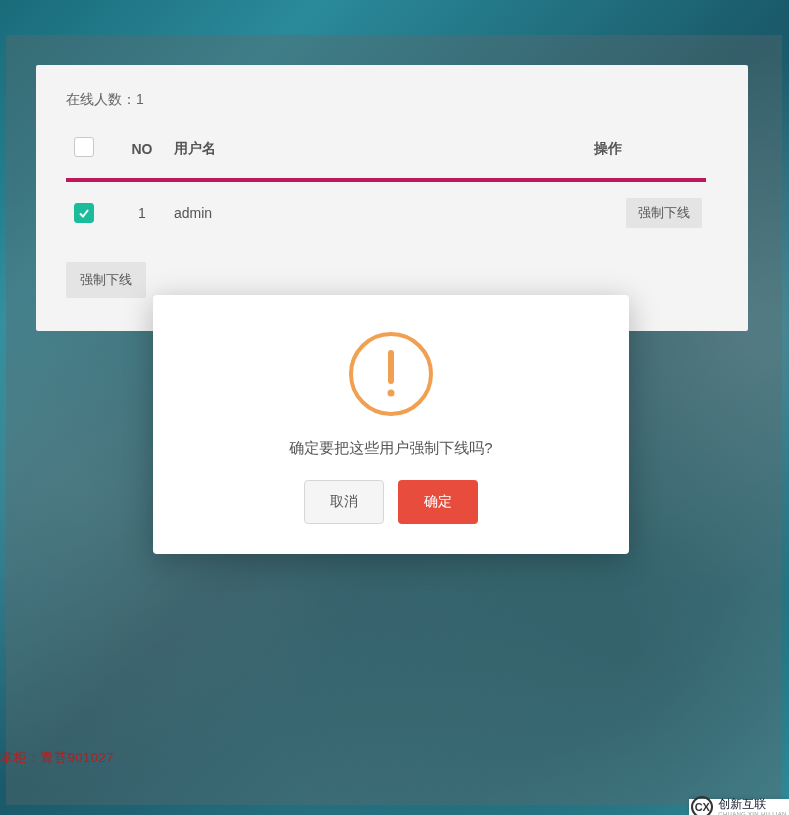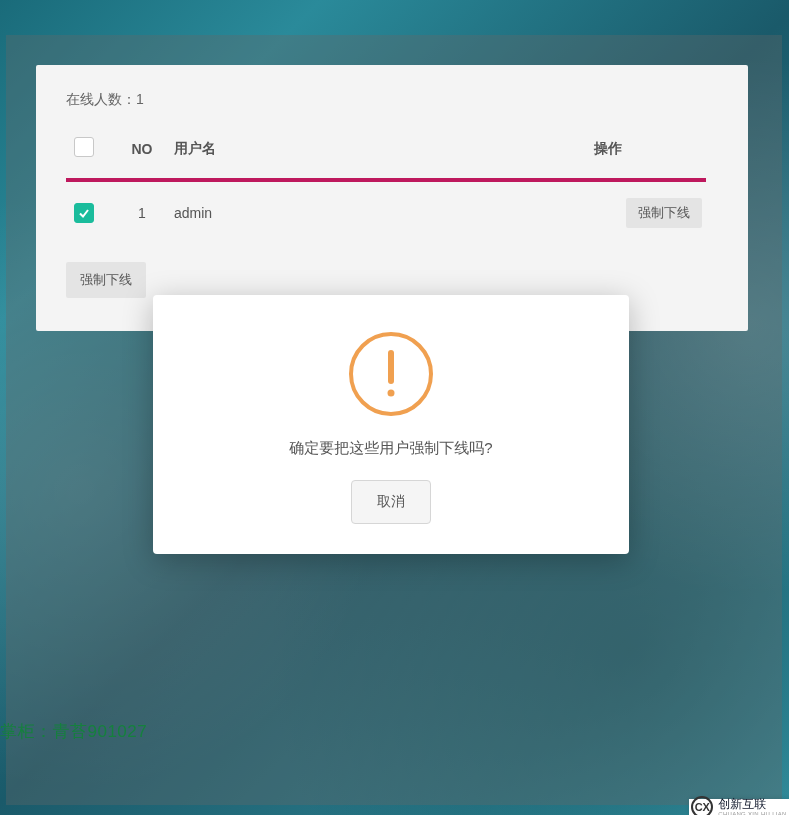--- a/index.html
+++ b/index.html
@@ -164,23 +164,23 @@
     }
     .btn-confirm {
       background: #e74c3c;
       color: #fff;
       font-weight:500;
     }
 
     .watermark {
       position: absolute;
       left: 0px;
-      bottom: 72px;
-      color: #15803d;
-      font-size: 17px;
+      bottom: 48px;
+      color: #b91c1c;
+      font-size: 13px;
       font-weight: 500;
       letter-spacing: 0.5px;
     }
     .brand {
       position: absolute;
       right: 0; bottom: 0;
       width: 100px; height: 16px;
       background: #fff;
       display: flex;
       align-items: center;
@@ -249,20 +249,21 @@
     <div class="modal-icon">
       <svg width="86" height="86" viewBox="0 0 86 86">
         <circle cx="43" cy="43" r="40" fill="none" stroke="#f0a050" stroke-width="4"></circle>
         <line x1="43" y1="22" x2="43" y2="50" stroke="#f0a050" stroke-width="6" stroke-linecap="round"></line>
         <circle cx="43" cy="62" r="3.5" fill="#f0a050"></circle>
       </svg>
     </div>
     <div class="modal-text">确定要把这些用户强制下线吗?</div>
     <div class="modal-buttons">
       <button class="btn btn-cancel">取消</button>
+      <button class="btn btn-confirm">确定</button>
     </div>
   </div>
 </div>
 
 <div class="watermark">掌柜：青苔901027</div>
 
 <div class="brand">
   <div class="logo">CX</div>
   <div>
     <div class="txt">创新互联</div>

